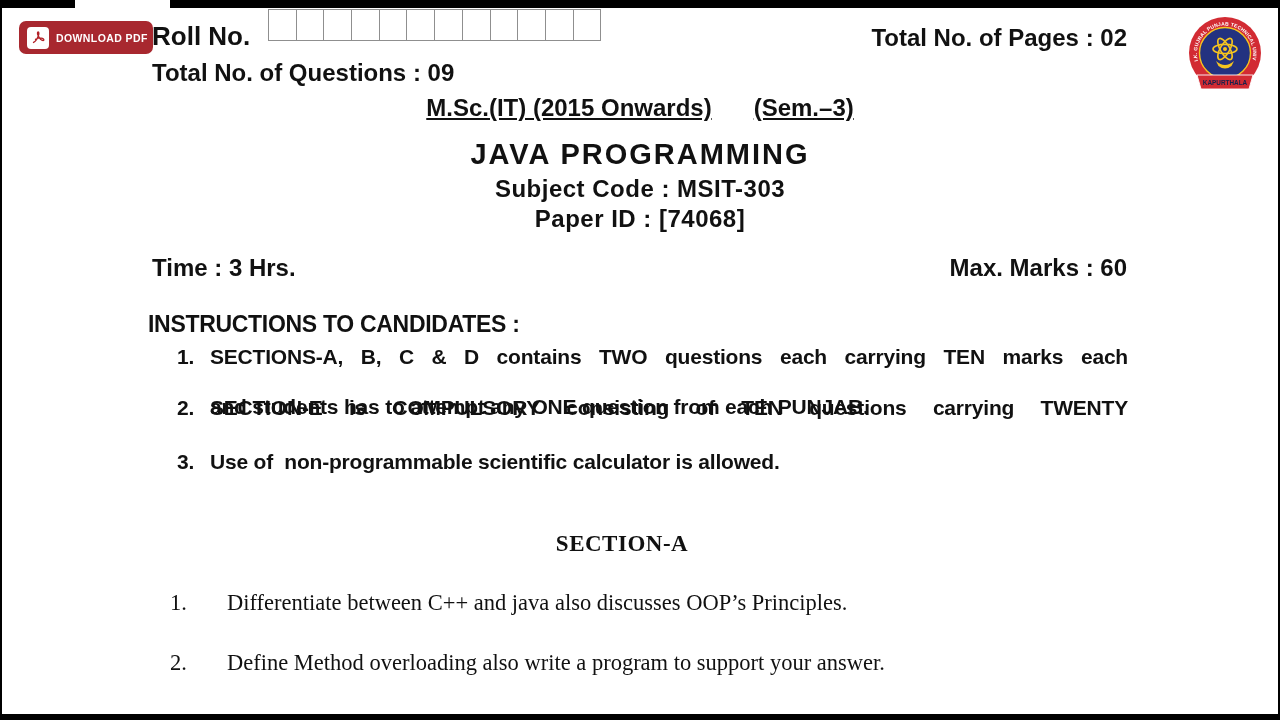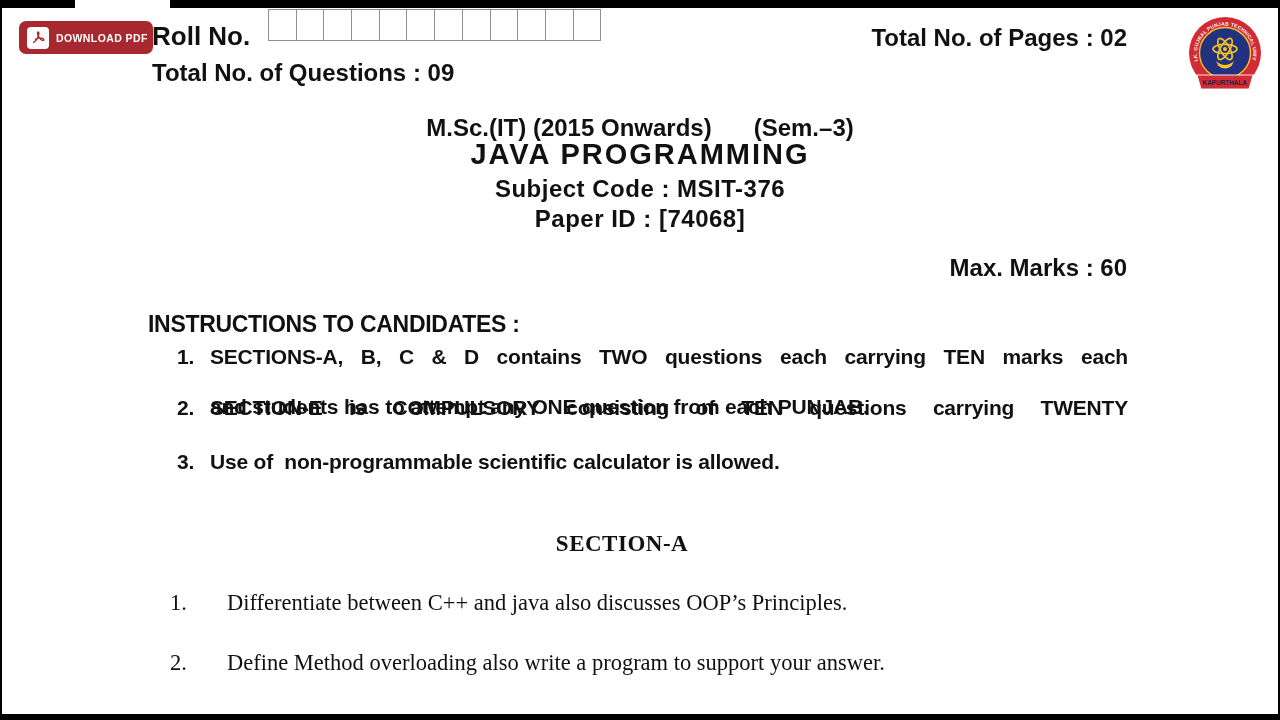--- a/index.html
+++ b/index.html
@@ -28,21 +28,21 @@
   
   .roll-label { position:absolute; left:152px; top:21px; font-size:26px; font-weight:bold; }
   .roll-boxes { position:absolute; left:268px; top:9px; display:flex; }
   .rollcell { width:28.7px; height:32px; border:1px solid #8f8f8f; background:#fff; margin-left:-1px; }
   .rollcell:first-child { margin-left:0; }
   .pages { position:absolute; right:153px; top:24px; font-size:24px; font-weight:bold; }
   .quescount { position:absolute; left:152px; top:59px; font-size:24px; font-weight:bold; }
 
   
   .titleblock { position:absolute; left:0; width:1280px; text-align:center; font-weight:bold; }
-  .t-line1 { top:114px; font-size:24px; }
+  .t-line1 { top:94px; font-size:24px;text-decoration:underline; }
   .t-gap { display:inline-block; width:42px; }
   .t-course { top:138px; font-size:29px; letter-spacing:2px; }
   .t-subj { top:175px; font-size:24px; letter-spacing:.5px; }
   .t-paper { top:205px; font-size:24px; letter-spacing:.5px; }
 
   .time  { position:absolute; left:152px; top:254px; font-size:24px; font-weight:bold; }
   .marks { position:absolute; right:153px; top:254px; font-size:24px; font-weight:bold; }
 
   .instr-head { position:absolute; left:148px; top:311px; font-size:23px; font-weight:bold; letter-spacing:-.3px; }
 
@@ -120,23 +120,24 @@
     </g>
     <path d="M30 46 q9 8 18 0 l-2.5 5 q-6.5 5 -13 0 z" fill="#f6c51f"></path>
     <path d="M11 60 L67 60 L63 74 L15 74 Z" fill="#d22b33" stroke="#ffffff" stroke-width="0.9"></path>
     <text x="39" y="70" text-anchor="middle" font-size="6.4" font-weight="bold" fill="#16214d">KAPURTHALA</text>
   </svg>
 
   <div class="titleblock t-line1">
     <span>M.Sc.(IT) (2015 Onwards)</span><span class="t-gap"></span><span>(Sem.–3)</span>
   </div>
   <div class="titleblock t-course">JAVA PROGRAMMING</div>
-  <div class="titleblock t-subj">Subject Code : MSIT-376</div>
+  <div class="titleblock t-subj">Subject Code : MSIT-303</div>
   <div class="titleblock t-paper">Paper ID : [74068]</div>
 
+  <div class="time">Time : 3 Hrs.</div>
   <div class="marks">Max. Marks : 60</div>
 
   <div class="instr-head">INSTRUCTIONS TO CANDIDATES :</div>
 
   <div class="instr-item i1">
     <span class="instr-num">1.</span>
     <span class="instr-text">
       <span class="jline">SECTIONS-A, B, C &amp; D contains TWO questions each carrying TEN marks each</span>
       <span class="iline">and students has to attempt any ONE question from each PUNJAB.</span>
     </span>

